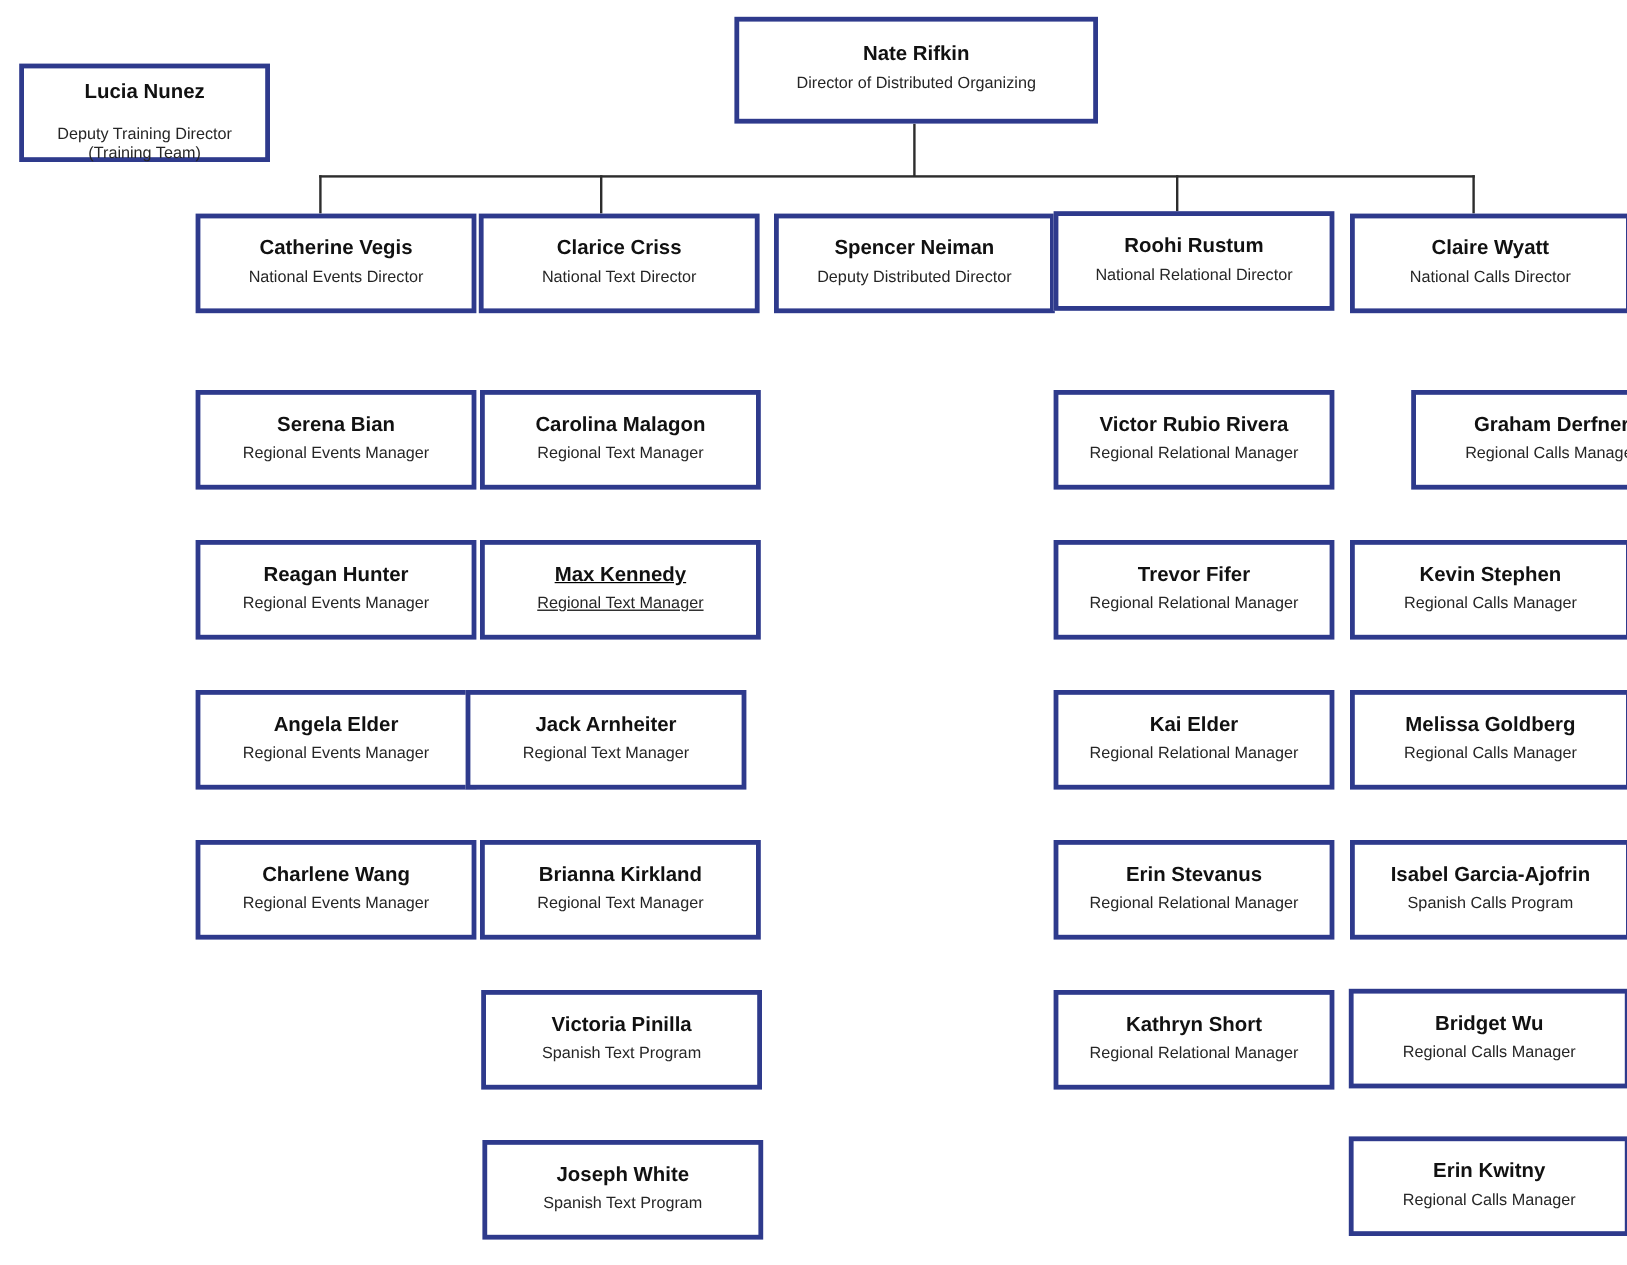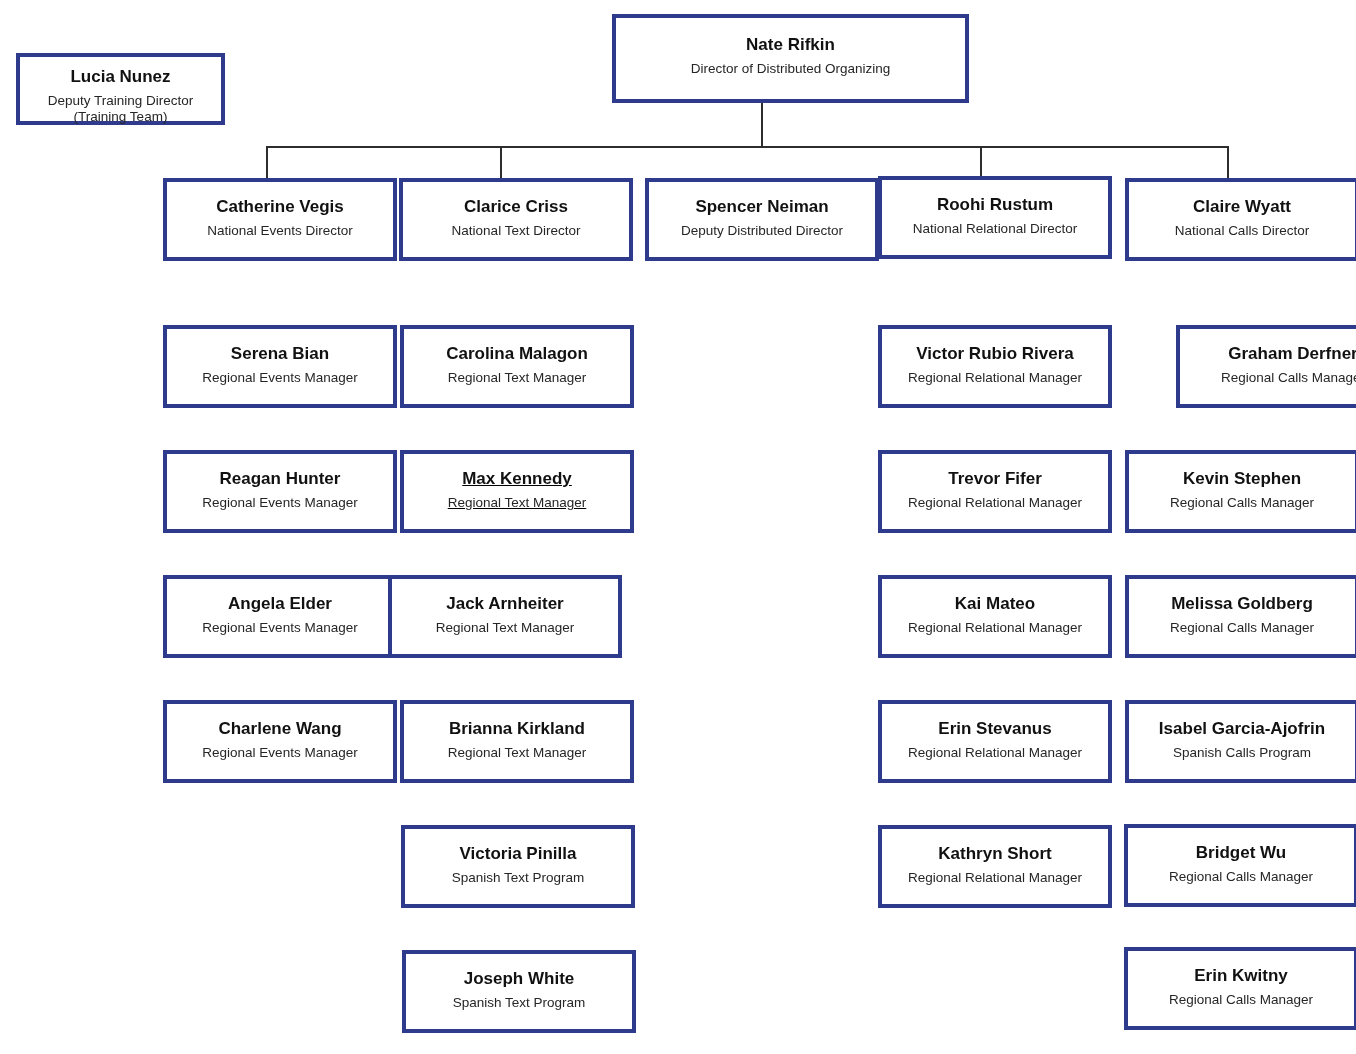--- a/index.html
+++ b/index.html
@@ -27,30 +27,30 @@
     color:#111111;
     line-height:20px;
   }
   .box .title{
     margin-top:5px;
     font-size:13.5px;
     color:#262626;
     line-height:17px;
   }
   .box.root{
-    width:357px;
+    width:303px;
     height:89px;
     padding-top:17px;
   }
   .box.floating{
     width:209px;
-    height:72px;
+    height:82px;
     padding-top:10px;
   }
-  .box.floating .title{margin-top:5px;}
+  .box.floating .title{margin-top:16px;}
   .box.floating .title2{
     font-size:13.5px;
     color:#262626;
     line-height:16px;
   }
   .line{
     position:absolute;
     background:#2d2d2d;
   }
 </style>
@@ -142,21 +142,21 @@
 
   <div class="box" style="left:878px;top:325px;">
     <div class="name">Victor Rubio Rivera</div>
     <div class="title">Regional Relational Manager</div>
   </div>
   <div class="box" style="left:878px;top:450px;">
     <div class="name">Trevor Fifer</div>
     <div class="title">Regional Relational Manager</div>
   </div>
   <div class="box" style="left:878px;top:575px;">
-    <div class="name">Kai Mateo</div>
+    <div class="name">Kai Elder</div>
     <div class="title">Regional Relational Manager</div>
   </div>
   <div class="box" style="left:878px;top:700px;">
     <div class="name">Erin Stevanus</div>
     <div class="title">Regional Relational Manager</div>
   </div>
   <div class="box" style="left:878px;top:825px;">
     <div class="name">Kathryn Short</div>
     <div class="title">Regional Relational Manager</div>
   </div>

